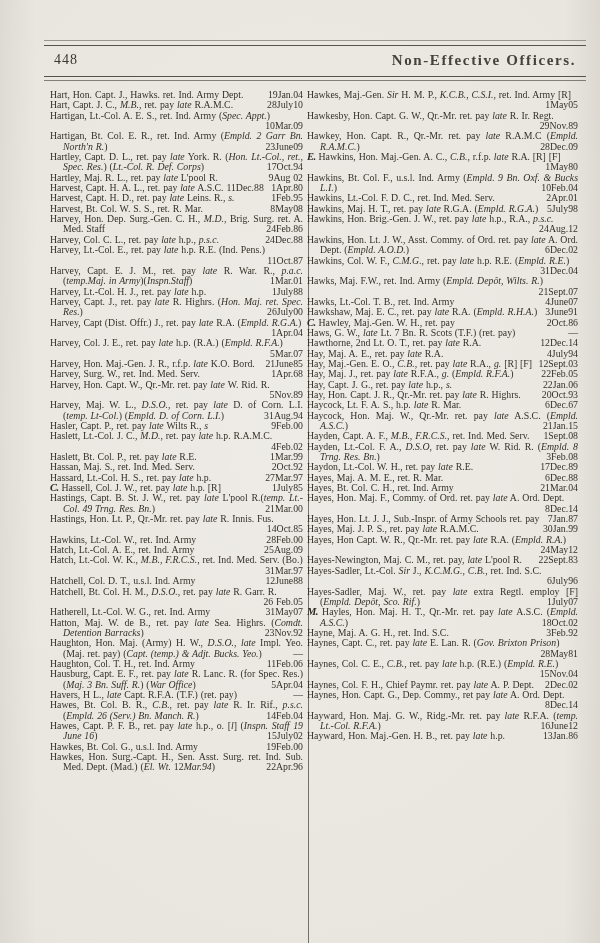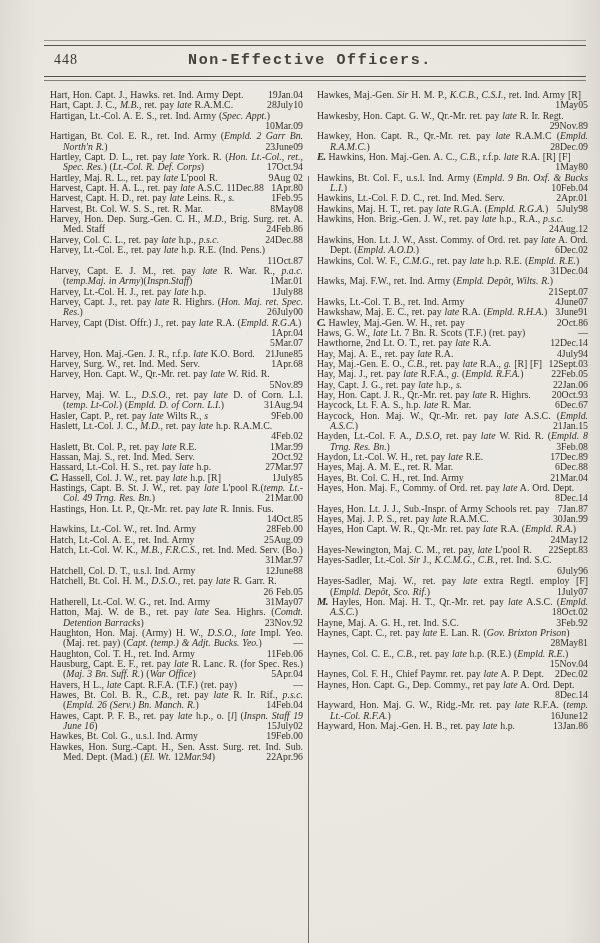--- a/index.html
+++ b/index.html
@@ -24,28 +24,28 @@
   .rule-head-1  { left:44px; right:14px; top:76px; }
   .rule-head-2  { left:44px; right:14px; top:80px; opacity:.7; }
   .col-divider  { position:absolute; left:308px; top:86px; width:1px; height:790px;
                   background:var(--rule,#5a564e); opacity:.8; }
   .header { position:absolute; top:50px; left:44px; right:24px; height:24px; }
   .page-number {
     position:absolute; left:10px; top:2px;
     font-size:14px; letter-spacing:1px; color:#3c3830;
   }
   .page-title {
-    position:absolute; left:0; right:0; top:2px; text-align:center;
-    font-family:Liberation Mono, monospace;
+    position:absolute; left:0; right:0; top:2px; text-align:right;
+    font-family:Liberation Serif, serif;
     font-weight:700; font-size:15px; letter-spacing:1.6px; color:#46423a;
   }
   .columns { position:absolute; top:90px; left:0; right:0; bottom:0; }
   .col { position:absolute; top:0; }
   .col-left  { left:50px;  width:253px; }
-  .col-right { left:317px; width:271px; }
+  .col-right { left:307px; width:271px; }
   .entry {
     font-size:9.8px; line-height:10.35px;
     padding-left:13px; text-indent:-13px;
     text-align:justify;
     word-spacing:0.4px;
   }
   .entry .date { float:right; text-indent:0; padding-left:6px; }
   .entry i { font-style:italic; }
   .entry .pfx {
     font-weight:bold; font-style:italic; font-size:10.5px;
@@ -79,21 +79,21 @@
         <div class="entry"><span class="txt">Harvest, Capt. H. A. L., ret. pay <i>late</i> A.S.C. 11Dec.88</span><span class="date">1Apr.80</span></div>
         <div class="entry"><span class="txt">Harvest, Capt. H. D., ret. pay <i>late</i> Leins. R., <i>s.</i></span><span class="date">1Feb.95</span></div>
         <div class="entry"><span class="txt">Harvest, Bt. Col. W. S. S., ret. R. Mar.</span><span class="date">8May08</span></div>
         <div class="entry"><span class="txt">Harvey, Hon. Dep. Surg.-Gen. C. H., <i>M.D.</i>, Brig. Surg. ret. A. Med. Staff</span><span class="date">24Feb.86</span></div>
         <div class="entry"><span class="txt">Harvey, Col. C. L., ret. pay <i>late</i> h.p., <i>p.s.c.</i></span><span class="date">24Dec.88</span></div>
         <div class="entry"><span class="txt">Harvey, Lt.-Col. E., ret. pay <i>late</i> h.p. R.E. (Ind. Pens.)</span><span class="date">11Oct.87</span></div>
         <div class="entry"><span class="txt">Harvey, Capt. E. J. M., ret. pay <i>late</i> R. War. R., <i>p.a.c.</i>(<i>temp.Maj. in Army</i>)(<i>Inspn.Staff</i>)</span><span class="date">1Mar.01</span></div>
         <div class="entry"><span class="txt">Harvey, Lt.-Col. H. J., ret. pay <i>late</i> h.p.</span><span class="date">1July88</span></div>
         <div class="entry"><span class="txt">Harvey, Capt. J., ret. pay <i>late</i> R. Highrs. (<i>Hon. Maj. ret. Spec. Res.</i>)</span><span class="date">26July00</span></div>
         <div class="entry"><span class="txt">Harvey, Capt (Dist. Offr.) J., ret. pay <i>late</i> R.A. (<i>Empld. R.G.A.</i>)</span><span class="date">1Apr.04</span></div>
-        <div class="entry"><span class="date">5Mar.07</span></div>
+        <div class="entry"><span class="txt">Harvey, Col. J. E., ret. pay <i>late</i> h.p. (R.A.) (<i>Empld. R.F.A.</i>)</span><span class="date">5Mar.07</span></div>
         <div class="entry"><span class="txt">Harvey, Hon. Maj.-Gen. J. R., r.f.p. <i>late</i> K.O. Bord.</span><span class="date">21June85</span></div>
         <div class="entry"><span class="txt">Harvey, Surg. W., ret. Ind. Med. Serv.</span><span class="date">1Apr.68</span></div>
         <div class="entry"><span class="txt">Harvey, Hon. Capt. W., Qr.-Mr. ret. pay <i>late</i> W. Rid. R.</span><span class="date">5Nov.89</span></div>
         <div class="entry"><span class="txt">Harvey, Maj. W. L., <i>D.S.O.</i>, ret. pay <i>late</i> D. of Corn. L.I. (<i>temp. Lt-Col.</i>) (<i>Empld. D. of Corn. L.I.</i>)</span><span class="date">31Aug.94</span></div>
         <div class="entry"><span class="txt">Hasler, Capt. P., ret. pay <i>late</i> Wilts R., <i>s</i></span><span class="date">9Feb.00</span></div>
         <div class="entry"><span class="txt">Haslett, Lt.-Col. J. C., <i>M.D.</i>, ret. pay <i>late</i> h.p. R.A.M.C.</span><span class="date">4Feb.02</span></div>
         <div class="entry"><span class="txt">Haslett, Bt. Col. P., ret. pay <i>late</i> R.E.</span><span class="date">1Mar.99</span></div>
         <div class="entry"><span class="txt">Hassan, Maj. S., ret. Ind. Med. Serv.</span><span class="date">2Oct.92</span></div>
         <div class="entry"><span class="txt">Hassard, Lt.-Col. H. S., ret. pay <i>late</i> h.p.</span><span class="date">27Mar.97</span></div>
         <div class="entry"><span class="pfx">C.</span> <span class="txt">Hassell, Col. J. W., ret. pay <i>late</i> h.p. [R]</span><span class="date">1July85</span></div>
@@ -133,20 +133,21 @@
         <div class="entry"><span class="pfx">C.</span> <span class="txt">Hawley, Maj.-Gen. W. H., ret. pay</span><span class="date">2Oct.86</span></div>
         <div class="entry"><span class="txt">Haws, G. W., <i>late</i> Lt. 7 Bn. R. Scots (T.F.) (ret. pay)</span><span class="date">—</span></div>
         <div class="entry"><span class="txt">Hawthorne, 2nd Lt. O. T., ret. pay <i>late</i> R.A.</span><span class="date">12Dec.14</span></div>
         <div class="entry"><span class="txt">Hay, Maj. A. E., ret. pay <i>late</i> R.A.</span><span class="date">4July94</span></div>
         <div class="entry"><span class="txt">Hay, Maj.-Gen. E. O., <i>C.B.</i>, ret. pay <i>late</i> R.A., <i>g.</i> [R] [F]</span><span class="date">12Sept.03</span></div>
         <div class="entry"><span class="txt">Hay, Maj. J., ret. pay <i>late</i> R.F.A., <i>g.</i> (<i>Empld. R.F.A.</i>)</span><span class="date">22Feb.05</span></div>
         <div class="entry"><span class="txt">Hay, Capt. J. G., ret. pay <i>late</i> h.p., <i>s.</i></span><span class="date">22Jan.06</span></div>
         <div class="entry"><span class="txt">Hay, Hon. Capt. J. R., Qr.-Mr. ret. pay <i>late</i> R. Highrs.</span><span class="date">20Oct.93</span></div>
         <div class="entry"><span class="txt">Haycock, Lt. F. A. S., h.p. <i>late</i> R. Mar.</span><span class="date">6Dec.67</span></div>
         <div class="entry"><span class="txt">Haycock, Hon. Maj. W., Qr.-Mr. ret. pay <i>late</i> A.S.C. (<i>Empld. A.S.C.</i>)</span><span class="date">21Jan.15</span></div>
+        <div class="entry"><span class="txt">Hayden, Capt. A. F., <i>M.B.</i>, <i>F.R.C.S.</i>, ret. Ind. Med. Serv.</span><span class="date">1Sept.08</span></div>
         <div class="entry"><span class="txt">Hayden, Lt.-Col. F. A., <i>D.S.O</i>, ret. pay <i>late</i> W. Rid. R. (<i>Empld. 8 Trng. Res. Bn.</i>)</span><span class="date">3Feb.08</span></div>
         <div class="entry"><span class="txt">Haydon, Lt.-Col. W. H., ret. pay <i>late</i> R.E.</span><span class="date">17Dec.89</span></div>
         <div class="entry"><span class="txt">Hayes, Maj. A. M. E., ret. R. Mar.</span><span class="date">6Dec.88</span></div>
         <div class="entry"><span class="txt">Hayes, Bt. Col. C. H., ret. Ind. Army</span><span class="date">21Mar.04</span></div>
         <div class="entry"><span class="txt">Hayes, Hon. Maj. F., Commy. of Ord. ret. pay <i>late</i> A. Ord. Dept.</span><span class="date">8Dec.14</span></div>
         <div class="entry"><span class="txt">Hayes, Hon. Lt. J. J., Sub.-Inspr. of Army Schools ret. pay</span><span class="date">7Jan.87</span></div>
         <div class="entry"><span class="txt">Hayes, Maj. J. P. S., ret. pay <i>late</i> R.A.M.C.</span><span class="date">30Jan.99</span></div>
         <div class="entry"><span class="txt">Hayes, Hon Capt. W. R., Qr.-Mr. ret. pay <i>late</i> R.A. (<i>Empld. R.A.</i>)</span><span class="date">24May12</span></div>
         <div class="entry"><span class="txt">Hayes-Newington, Maj. C. M., ret. pay, <i>late</i> L'pool R.</span><span class="date">22Sept.83</span></div>
         <div class="entry"><span class="txt">Hayes-Sadler, Lt.-Col. <i>Sir</i> J., <i>K.C.M.G.</i>, <i>C.B.</i>, ret. Ind. S.C.</span><span class="date">6July96</span></div>

